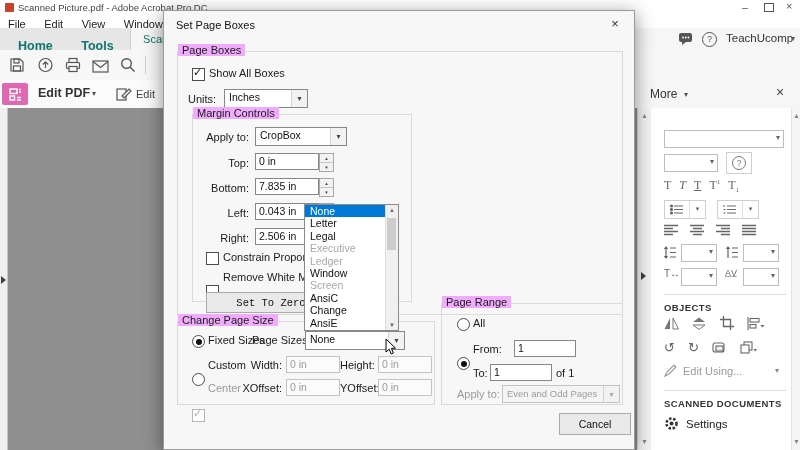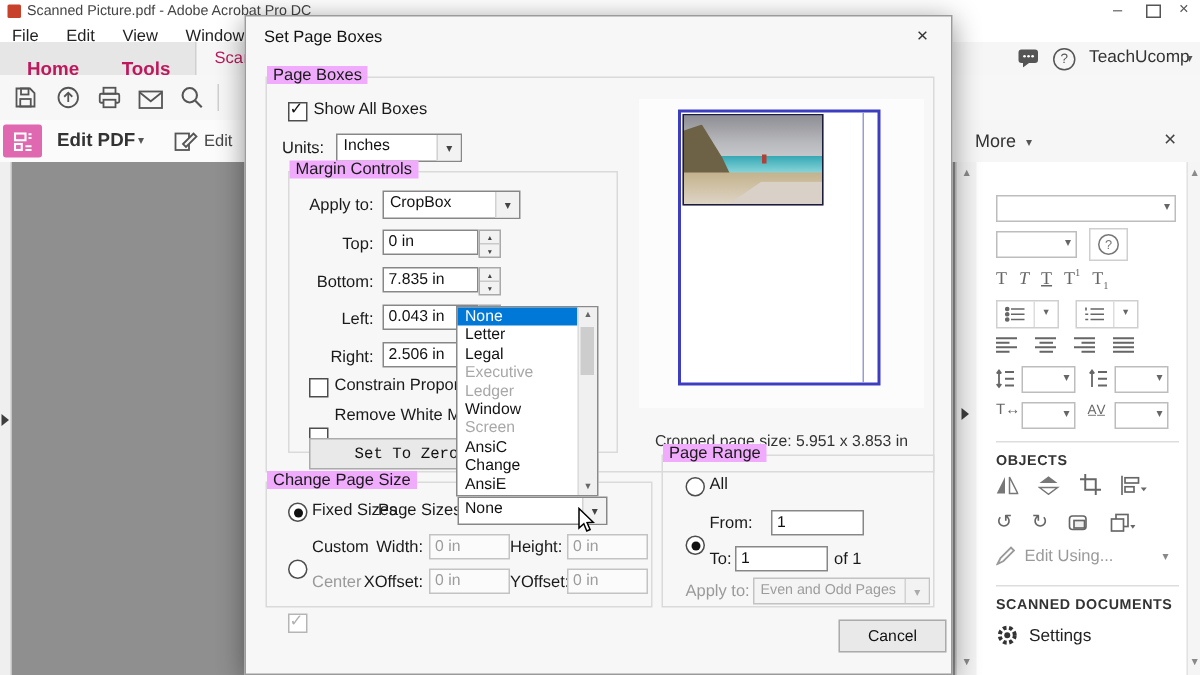--- a/index.html
+++ b/index.html
@@ -9,21 +9,21 @@
   .txt{font-size:11px;color:#1a1a1a;white-space:nowrap;}
   .dim{color:#9a9a9a;}
   
   .titlebar{left:0;top:0;width:800px;height:14px;background:#fff;}
   .title-text{left:18px;top:2px;font-size:9.5px;color:#444;}
   .winctl{color:#555;font-size:11px;line-height:10px;cursor:default;}
   .menubar{left:0;top:14px;width:800px;height:14px;background:#fff;}
   .menu-item{font-size:11px;color:#222;margin-right:14px;display:inline-block;}
   .menu-item::first-letter{text-decoration:underline;}
   .tabbar{left:0;top:28px;width:800px;height:22px;background:#e6e6e6;border-bottom:1px solid #cfcfcf;}
-  .tab{height:22px;line-height:22px;padding:0 12px;font-size:12.5px;font-weight:bold;color:#be185d;display:inline-block;}
+  .tab{height:22px;line-height:22px;padding:0 12px;font-size:12.5px;font-weight:bold;color:#0f766e;display:inline-block;}
   .tab.doc{background:#f6f6f6;font-weight:normal;font-size:11px;border-left:1px solid #d0d0d0;border-right:1px solid #d0d0d0;max-width:58px;overflow:hidden;}
   .tab-right{background:#f6f6f6;}
   
   .toolbar{left:0;top:50px;width:800px;height:30px;background:#f7f7f7;border-bottom:1px solid #dcdcdc;}
   .toolbar2{left:0;top:80px;width:800px;height:28px;background:#fbfbfb;border-bottom:1px solid #e0e0e0;}
   .tbico{width:18px;height:18px;display:flex;align-items:center;justify-content:center;}
   .docarea{left:0;top:108px;width:800px;height:342px;background:#8f8f8f;}
   .navstrip{left:0;top:108px;width:7px;height:342px;background:#efefef;border-right:1px solid #c4c4c4;}
   .tri-r{width:0;height:0;border-top:4px solid transparent;border-bottom:4px solid transparent;border-left:5px solid #3d3d3d;}
   
@@ -403,34 +403,20 @@
 
         <div class="a cb" style="left:13px;top:137px;"></div>
         <span class="a txt" style="left:30px;top:136px;">Constrain Proportions</span>
 
         <div class="a cb" style="left:13px;top:157px;"></div>
         <span class="a txt" style="left:30px;top:156px;">Remove White Margins</span>
 
         <div class="a btn" style="left:13px;top:177px;width:128px;height:19px;font-family:Liberation Mono, monospace;">Set To Zero</div>
       </div>
 
-      <div class="a preview" style="left:248px;top:14px;width:190px;height:206px;">
-        <div class="a pvpage" style="left:26px;top:7px;width:131px;height:180px;">
-          <div class="a" style="left:121px;top:0;width:1px;height:180px;background:#9a9ad8;"></div>
-          <div class="a photo" style="left:1px;top:1px;width:92px;height:59px;">
-            <div class="a" style="left:0;top:0;width:92px;height:34px;background:linear-gradient(180deg,#8e8e94 0%,#b9babe 55%,#cfd1d3 100%);"></div>
-            <div class="a" style="left:0;top:27px;width:92px;height:12px;background:linear-gradient(180deg,#35a8b4,#8fd8dc);"></div>
-            <div class="a" style="left:0;top:6px;width:34px;height:40px;background:#6d6246;clip-path:polygon(0 100%,0 10%,35% 0,75% 55%,100% 100%);"></div>
-            <div class="a" style="left:0;top:38px;width:92px;height:21px;background:linear-gradient(180deg,#c3b28c,#ded4c5);"></div>
-            <div class="a" style="left:30px;top:44px;width:62px;height:15px;background:#d9d0c7;clip-path:polygon(0 100%,35% 0,100% 0,100% 100%);"></div>
-            <div class="a" style="left:52px;top:26px;width:3px;height:6px;background:#b04038;"></div>
-          </div>
-        </div>
-        <div class="a" style="left:0;top:222px;width:190px;text-align:center;font-size:10.5px;color:#333;">Cropped page size: 5.951 x 3.853 in</div>
-      </div>
     </div>
 
     <div class="a gb" style="left:13px;top:310px;width:256px;height:82px;">
       <div class="gl">Change Page Size</div>
 
       <div class="a radio sel" style="left:14px;top:13px;"></div>
       <span class="a txt" style="left:30px;top:12px;">Fixed Sizes</span>
       <span class="a txt" style="left:74px;top:12px;">Page Sizes:</span>
       <div class="a combo" style="left:127px;top:9px;width:94px;height:17px;"><span>None</span><span class="arr">▾</span></div>
 

